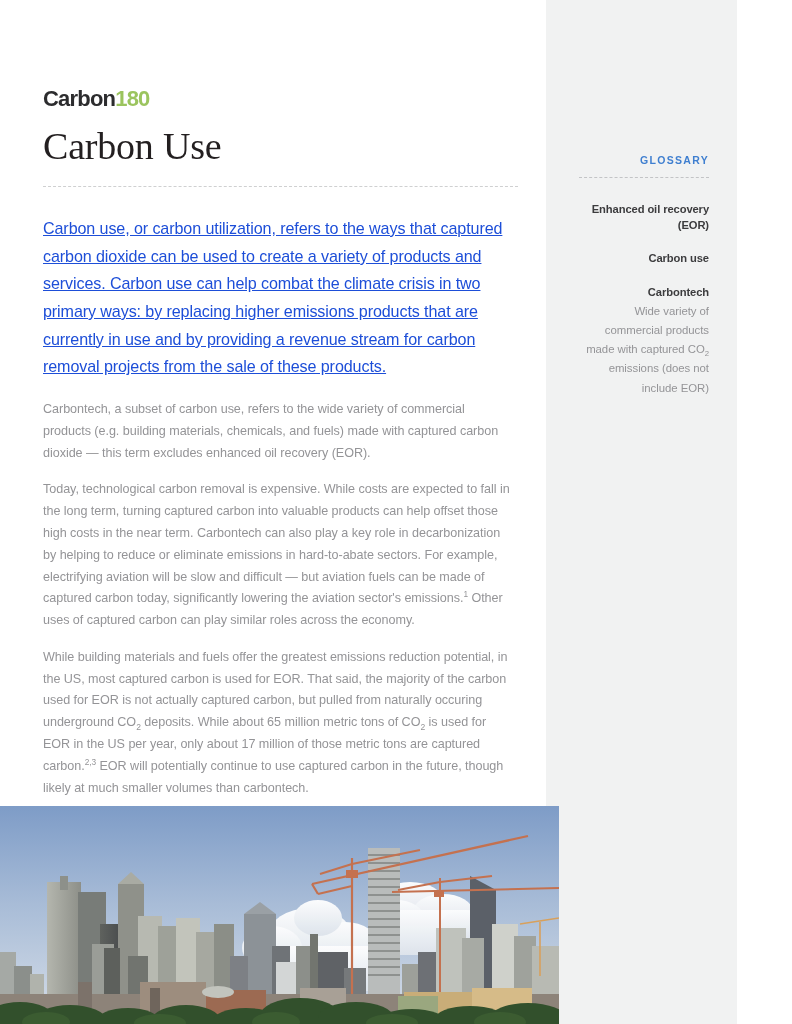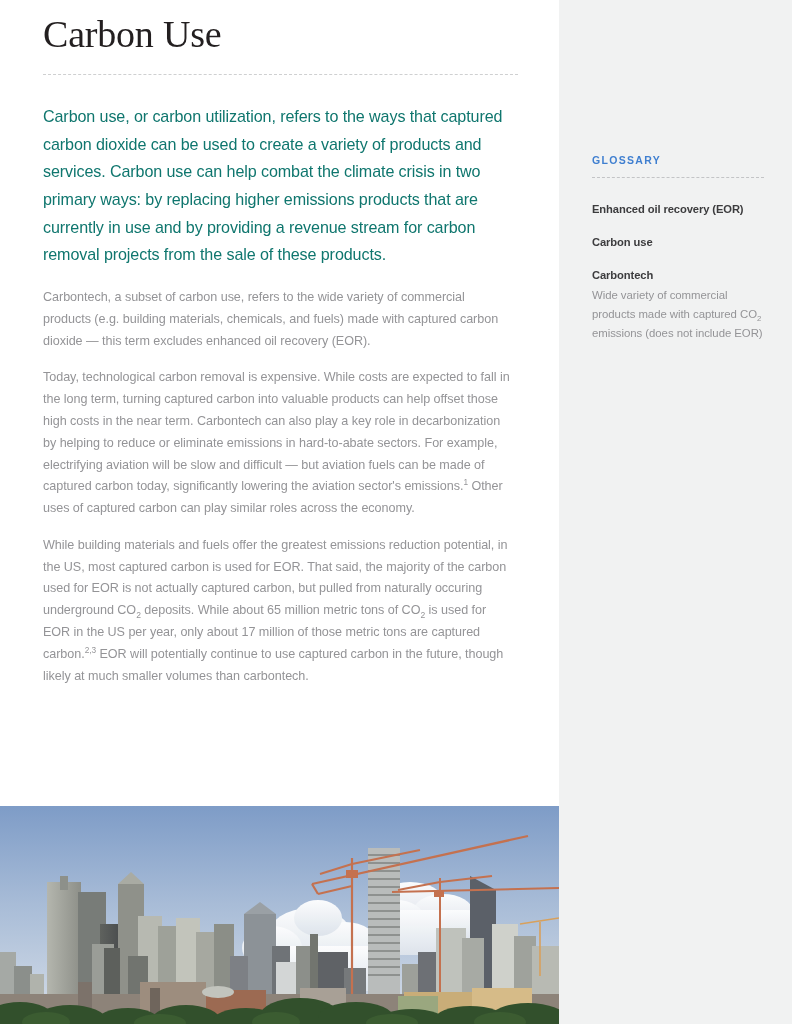--- a/index.html
+++ b/index.html
@@ -16,26 +16,27 @@
   .page {
     position: relative;
     width: 792px;
     height: 1024px;
     background: #ffffff;
   }
 
   
   .sidebar {
     position: absolute;
-    left: 559px;
+    left: 546px;
     top: 0;
-    width: 233px;
+    width: 191px;
     height: 1024px;
     background: #f1f2f2;
     padding: 154px 28px 0 33px;
+    text-align: right;
   }
   .glossary-title {
     color: #3f7fd0;
     font-size: 10.5px;
     font-weight: bold;
     letter-spacing: 1.3px;
     margin: 0 0 11px 0;
   }
   .dashed-rule-side {
     border-top: 1px dashed #c3c4c6;
@@ -94,26 +95,27 @@
   }
 
   .dashed-rule-main {
     border-top: 1px dashed #cfd0d1;
     height: 0;
     margin: 19px 0 0 0;
     width: 475px;
   }
 
   .intro {
-    color: #0f766e;
+    color: #1d4ed8;
     font-size: 16.1px;
     line-height: 1.72;
     margin: 28px 0 12px 0;
     letter-spacing: -0.1px;
     max-width: 472px;
+    text-decoration: underline;
   }
 
   .body-para {
     color: #949497;
     font-size: 12.6px;
     line-height: 1.73;
     margin: 0 0 15px 0;
     letter-spacing: -0.05px;
     max-width: 468px;
   }
@@ -134,20 +136,24 @@
   }
   .photo svg { display: block; width: 559px; height: 218px; }
 </style>
 </head>
 <body>
 
 <div class="page">
 
   <div class="main">
 
+    <div class="logo">
+      <span class="logo-mark logo-carbon">Carbon</span>
+        <span class="logo-mark logo-180">180</span>
+    </div>
 
     <h1 class="page-title">Carbon Use</h1>
 
     <div class="dashed-rule-main"></div>
 
     <p class="intro">Carbon use, or carbon utilization, refers to the ways that captured carbon dioxide can be used to create a variety of products and services. Carbon use can help combat the climate crisis in two primary ways: by replacing higher emissions products that are currently in use and by providing a revenue stream for carbon removal projects from the sale of these products.</p>
 
     <p class="body-para first">Carbontech, a subset of carbon use, refers to the wide variety of commercial products (e.g. building materials, chemicals, and fuels) made with captured carbon dioxide — this term excludes enhanced oil recovery (EOR).</p>
 
     <p class="body-para"><span>Today, technological carbon removal is expensive. While costs are expected to fall in the long term, turning captured carbon into valuable products can help offset those high costs in the near term. Carbontech can also play a key role in decarbonization by helping to reduce or eliminate emissions in hard-to-abate sectors. For example, electrifying aviation will be slow and difficult — but aviation fuels can be made of captured carbon today, significantly lowering the aviation sector's emissions.</span><sup>1</sup><span> Other uses of captured carbon can play similar roles across the economy.</span></p>

